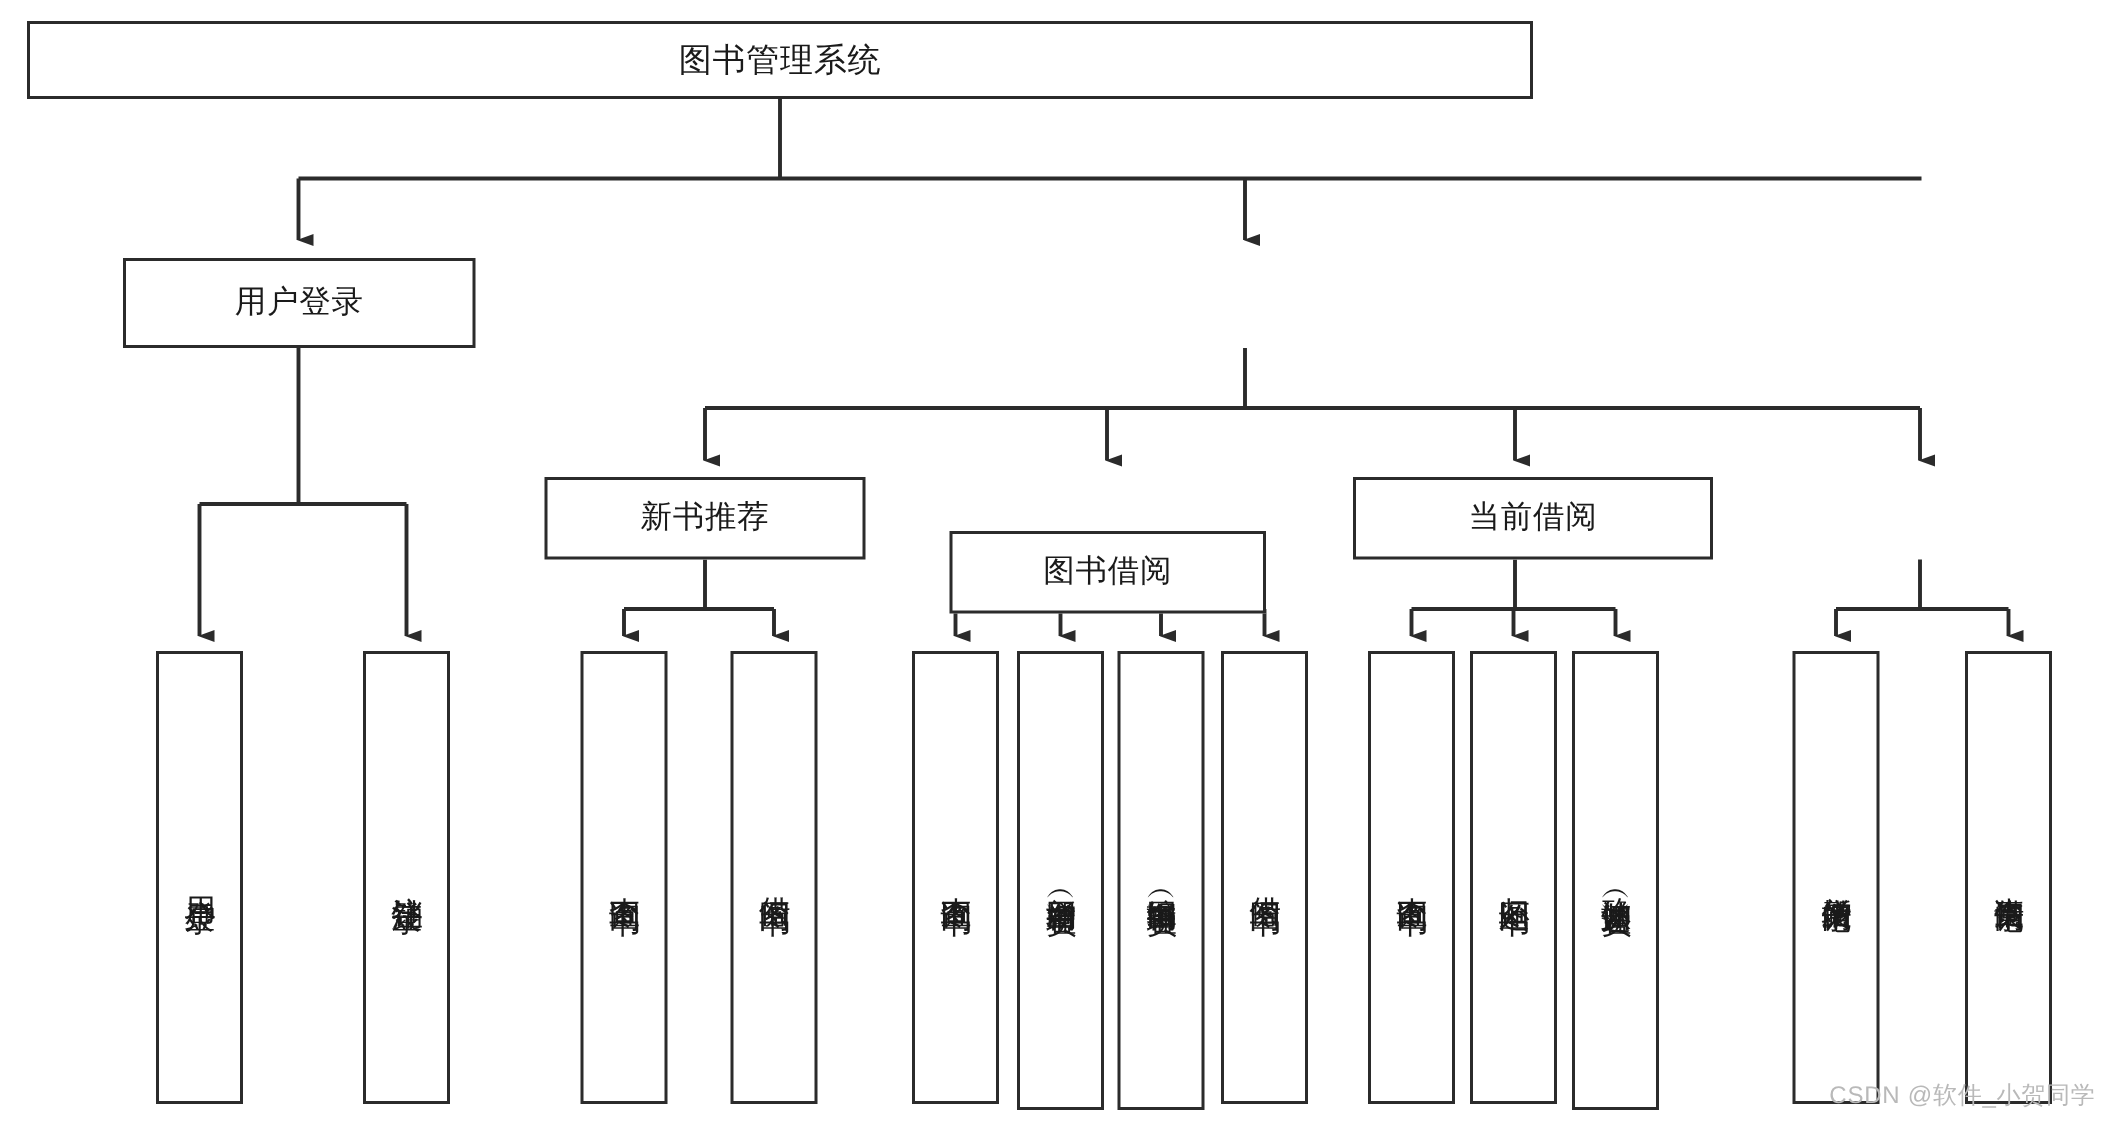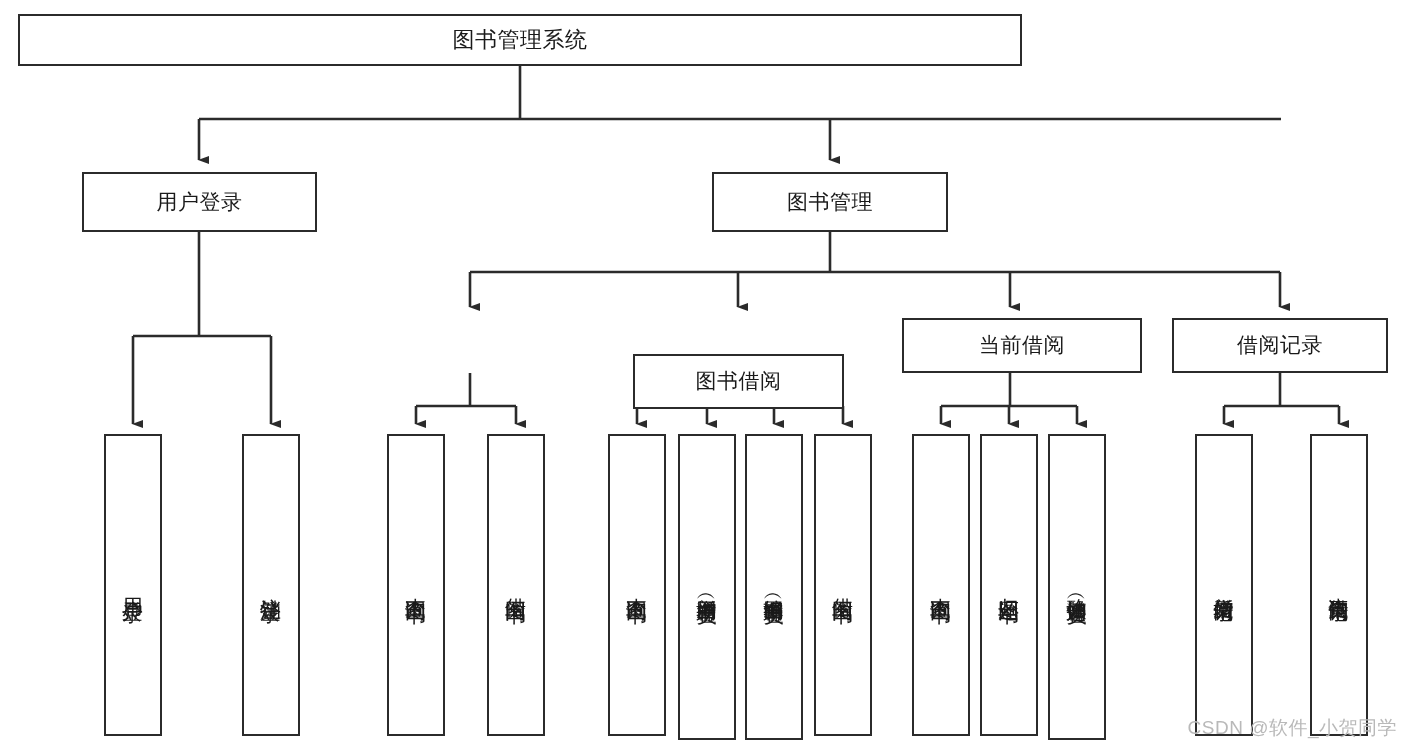--- a/index.html
+++ b/index.html
@@ -66,21 +66,21 @@
     white-space: nowrap;
   }
   .node.vert.long .node-label {
     letter-spacing: 1px;
     font-size: 20px;
   }
   #watermark {
     position: absolute;
     right: 8px;
     bottom: 6px;
-    font-size: 19px;
+    font-size: 16px;
     color: #b9b9b9;
     letter-spacing: 0.5px;
     z-index: 5;
     user-select: none;
   }
 </style>
 </head>
 <body>
 
 <div id="diagram-root">
@@ -135,33 +135,30 @@
     </g>
   </svg>
 
   <div class="node horiz root" style="left:18px; top:14px; width:1004px; height:52px;">
     <span class="node-label">图书管理系统</span>
   </div>
 
   <div class="node horiz" style="left:82px; top:172px; width:235px; height:60px;">
     <span class="node-label">用户登录</span>
   </div>
-  <div class="node horiz" style="left:712px; top:172px; width:236px; height:60px;">
-    <span class="node-label">图书管理</span>
-  </div>
-
+
+  <div class="node horiz" style="left:363px; top:318px; width:214px; height:55px;">
+    <span class="node-label">新书推荐</span>
+  </div>
   <div class="node horiz" style="left:633px; top:318px; width:211px; height:55px;margin-top:36px;">
     <span class="node-label">图书借阅</span>
   </div>
   <div class="node horiz" style="left:902px; top:318px; width:240px; height:55px;">
     <span class="node-label">当前借阅</span>
   </div>
-  <div class="node horiz" style="left:1172px; top:318px; width:216px; height:55px;">
-    <span class="node-label">借阅记录</span>
-  </div>
 
   <div class="node vert" style="left:104px; top:434px; width:58px; height:302px;">
     <span class="node-label">用户登录</span>
   </div>
   <div class="node vert" style="left:242px; top:434px; width:58px; height:302px;">
     <span class="node-label">注销登录</span>
   </div>
 
   <div class="node vert" style="left:387px; top:434px; width:58px; height:302px;">
     <span class="node-label">查询图书</span>

